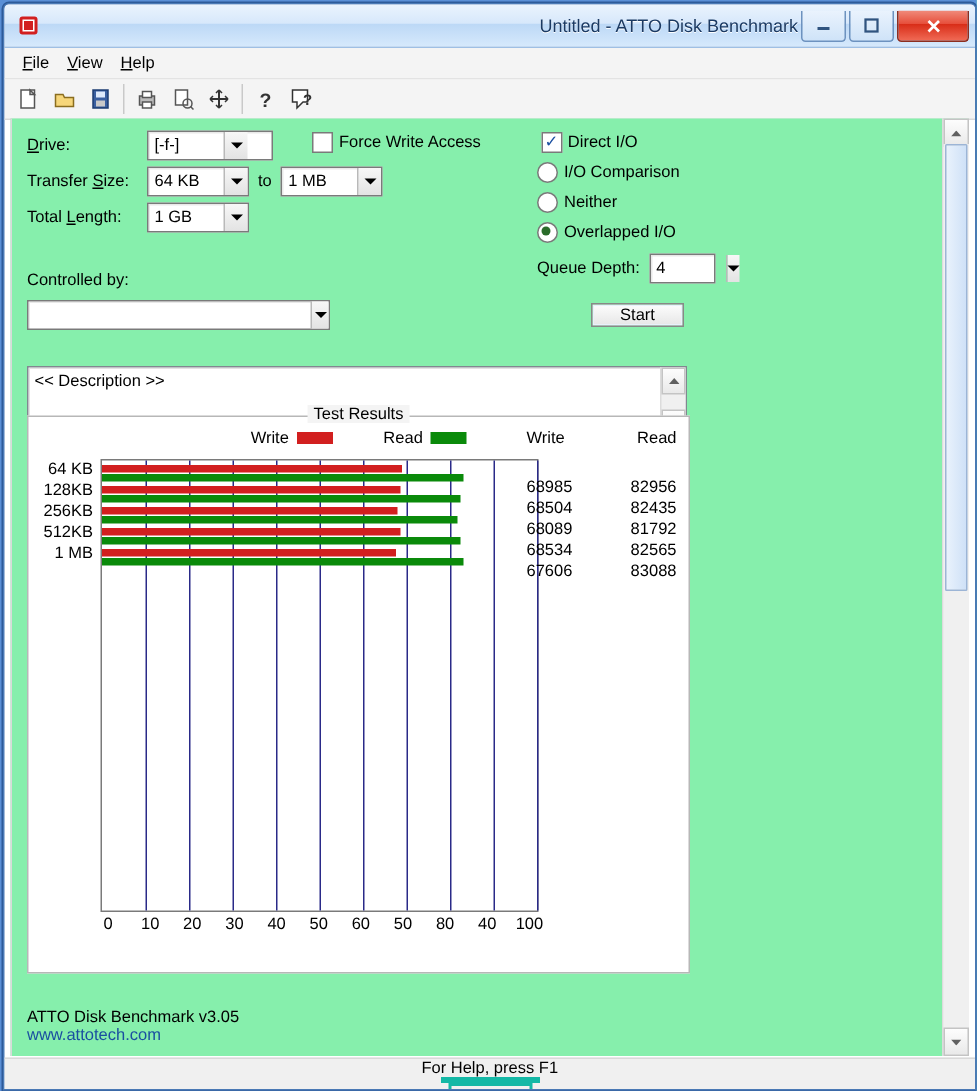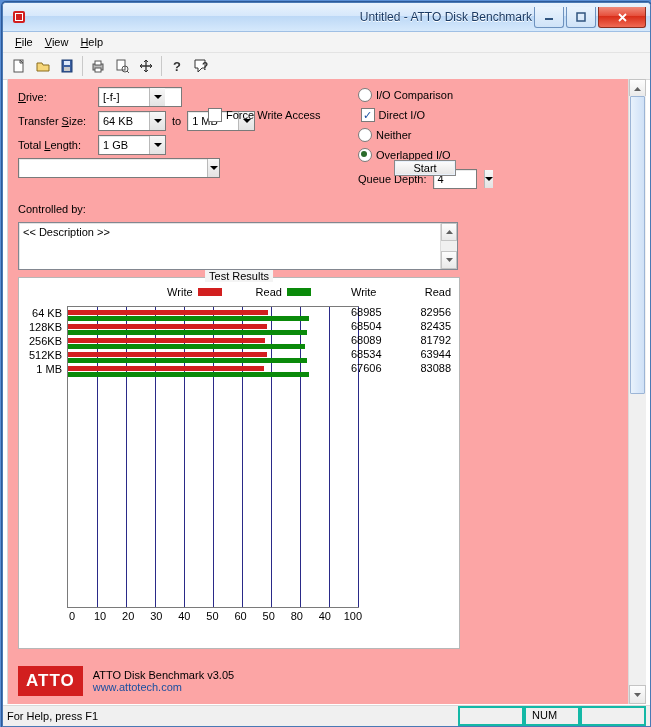--- a/index.html
+++ b/index.html
@@ -16,21 +16,21 @@
   
   .menubar{height:20px;display:flex;align-items:center;padding:0 6px;background:#f4f4f4;border-bottom:1px solid #e3e3e3;}
   .menuitem{padding:2px 6px;cursor:default;}
   .menuitem .ul{text-decoration:underline;}
   
   .toolbar{height:26px;display:flex;align-items:center;padding:0 4px;background:#f4f4f4;border-bottom:1px solid #d9d9d9;}
   .tbtn{width:22px;height:22px;border:1px solid transparent;display:flex;align-items:center;justify-content:center;margin-right:0;}
   .tsep{width:1px;height:20px;background:#c9c9c9;margin:0 3px;}
   .tbtn svg{display:block;}
   
-  .client{position:absolute;top:76px;left:4px;right:4px;bottom:22px;background:#fca5a5;border-left:1px solid #d9d9d9;border-right:1px solid #d9d9d9;overflow:hidden;padding-left:22px;}
+  .client{position:absolute;top:76px;left:4px;right:4px;bottom:22px;background:#86efac;border-left:1px solid #d9d9d9;border-right:1px solid #d9d9d9;overflow:hidden;padding-left:22px;}
   .scrollbar{position:absolute;top:76px;right:4px;bottom:22px;width:17px;background:#f0f0f0;border-left:1px solid #dcdcdc;}
   .scroll-arrow{height:17px;border:1px solid #c4c4c4;background:linear-gradient(#fdfdfd,#e9e9e9);display:flex;align-items:center;justify-content:center;}
   .scroll-track{position:absolute;top:17px;bottom:17px;left:0;right:0;background:#f0f0f0;}
   .scroll-thumb{position:absolute;left:1px;right:1px;border:1px solid #9cb5d6;background:linear-gradient(90deg,#e9f2fc,#cfe1f7);border-radius:1px;}
   .scroll-arrow.bot{position:absolute;bottom:0;left:0;right:0;}
   
   .form{position:absolute;top:6px;left:10px;right:26px;}
   .row{display:flex;align-items:center;height:24px;}
   .lbl{width:80px;}
   .lbl .ul{text-decoration:underline;}
@@ -61,29 +61,29 @@
   .gridline{position:absolute;top:0;bottom:0;width:1px;background:#2a2a88;}
   .bar{position:absolute;height:5px;left:0;}
   .bar.red{background:#d21f1f;}
   .bar.green{background:#0a8a0a;}
   .ylabels{position:absolute;top:28px;left:0;width:46px;text-align:right;}
   .ylabels div{height:14px;line-height:14px;padding-right:3px;}
   .xlabels{position:absolute;top:332px;left:48px;width:296px;display:flex;justify-content:space-between;}
   .xlabels span{width:20px;text-align:center;margin-left:-10px;}
   .xlabels span:first-child{margin-left:-5px;}
   .xaxis-title{position:absolute;top:346px;left:0;right:0;text-align:center;}
-  .values{position:absolute;top:27px;right:8px;width:100px;text-align:right;}
+  .values{position:absolute;top:40px;right:8px;width:100px;text-align:right;}
   .values .vrow{display:flex;justify-content:space-between;height:14px;line-height:14px;}
   
   .logo-area{position:absolute;left:10px;bottom:8px;display:flex;align-items:center;gap:10px;}
   .atto-logo{border:2px solid #d21f1f;padding:3px 6px;background:#d21f1f;color:#fff;font-weight:bold;font-size:17px;letter-spacing:1px;font-family:Arial,sans-serif;}
   .logo-text .name{color:#000;text-align:right;}
   .logo-text .link{color:#1a4fa0;}
   
-  .status{position:absolute;bottom:0;left:0;right:0;height:20px;background:#f0f0f0;border-top:1px solid #d9d9d9;display:flex;align-items:center;padding:0 4px;}
+  .status{position:absolute;bottom:0;left:0;right:0;height:20px;background:#f0f0f0;border-top:1px solid #d9d9d9;display:flex;align-items:center;padding:0 4px;flex-direction:column;}
   .status .cell{border:2px solid #14b8a6;height:16px;line-height:14px;padding:0 6px;}
   .status .spacer{flex:1;}
 </style>
 </head>
 <body>
 
 <div class="window">
 
   <div class="titlebar">
     <span class="app-icon">
@@ -197,36 +197,36 @@
       </div>
       <div class="row">
         <span class="lbl">Total <span class="ul">L</span>ength:</span>
         <span class="combo" style="width:66px">
           <span class="val">1 GB</span>
             <span class="arrow"></span>
         </span>
       </div>
 
       <div class="rightcol">
+        <div class="row" style="margin-left:-150px;gap:28px">
+          <span class="chk">
+            <span class="box"></span>
+              <span>Force <span class="ul">W</span>rite Access</span>
+          </span>
+          <span class="chk">
+            <span class="box checked"></span>
+              <span>D<span class="ul">i</span>rect I/O</span>
+          </span>
+        </div>
         <div class="row">
             <span class="rad">
               <span class="dot"></span>
               <span>I/O Co<span class="ul">m</span>parison</span>
             </span>
           </div>
-        <div class="row" style="margin-left:-150px;gap:28px">
-          <span class="chk">
-            <span class="box"></span>
-              <span>Force <span class="ul">W</span>rite Access</span>
-          </span>
-          <span class="chk">
-            <span class="box checked"></span>
-              <span>D<span class="ul">i</span>rect I/O</span>
-          </span>
-        </div>
         <div class="row">
             <span class="rad">
               <span class="dot"></span>
               <span><span class="ul">N</span>either</span>
             </span>
           </div>
         <div class="row">
             <span class="rad">
               <span class="dot sel"></span>
               <span><span class="ul">O</span>verlapped I/O</span>
@@ -234,33 +234,33 @@
           </div>
         <div class="row" style="margin-top:4px">
           <span style="margin-right:6px"><span class="ul">Q</span>ueue Depth:</span>
           <span class="combo" style="width:42px">
             <span class="val">4</span>
               <span class="arrow"></span>
           </span>
         </div>
       </div>
 
+      <div class="row" style="margin-top:18px">
+        <span>Controlled <span class="ul">b</span>y:</span>
+      </div>
       <div class="row" style="height:22px">
         <span class="combo" style="width:200px">
           <span class="val" style="min-width:180px"></span>
             <span class="arrow"></span>
         </span>
         <span style="flex:1"></span>
         <span class="btn" style="position:absolute;left:376px"><span class="ul">S</span>tart</span>
       </div>
-      <div class="row" style="margin-top:18px">
-        <span>Controlled <span class="ul">b</span>y:</span>
-      </div>
-
-      <div class="textarea" style="margin-top:1px;width:430px;height:40px;padding:3px 4px;position:relative">
+
+      <div class="textarea" style="margin-top:23px;width:430px;height:40px;padding:3px 4px;position:relative">
         <span>&lt;&lt; Description &gt;&gt;</span>
         <div style="position:absolute;right:0;top:0;bottom:0;width:16px;background:#f0f0f0;border-left:1px solid #dcdcdc">
           <div class="scroll-arrow" style="height:16px">
               <svg width="7" height="4">
                 <path d="M0 4 L3.5 0 L7 4 Z" fill="#606060"></path>
               </svg>
             </div>
           <div class="scroll-arrow" style="height:16px;position:absolute;bottom:0;left:0;right:0">
               <svg width="7" height="4">
                 <path d="M0 0 L3.5 4 L7 0 Z" fill="#606060"></path>
@@ -324,21 +324,21 @@
           <div class="vrow">
             <span>68504</span>
             <span>82435</span>
           </div>
           <div class="vrow">
             <span>68089</span>
             <span>81792</span>
           </div>
           <div class="vrow">
             <span>68534</span>
-            <span>63944</span>
+            <span>82565</span>
           </div>
           <div class="vrow">
             <span>67606</span>
             <span>83088</span>
           </div>
         </div>
       <div class="xlabels" id="xlabels">
           <span>0</span>
           <span>10</span>
           <span>20</span>
@@ -347,21 +347,20 @@
           <span>50</span>
           <span>60</span>
           <span>50</span>
           <span>80</span>
           <span>40</span>
           <span>100</span>
         </div>
     </div>
 
     <div class="logo-area">
-      <div class="atto-logo">ATTO</div>
       <div class="logo-text">
         <div class="name">ATTO Disk Benchmark v3.05</div>
         <div class="link">www.attotech.com</div>
       </div>
     </div>
   </div>
 
   <div class="scrollbar">
     <div class="scroll-arrow">
         <svg width="7" height="4">

